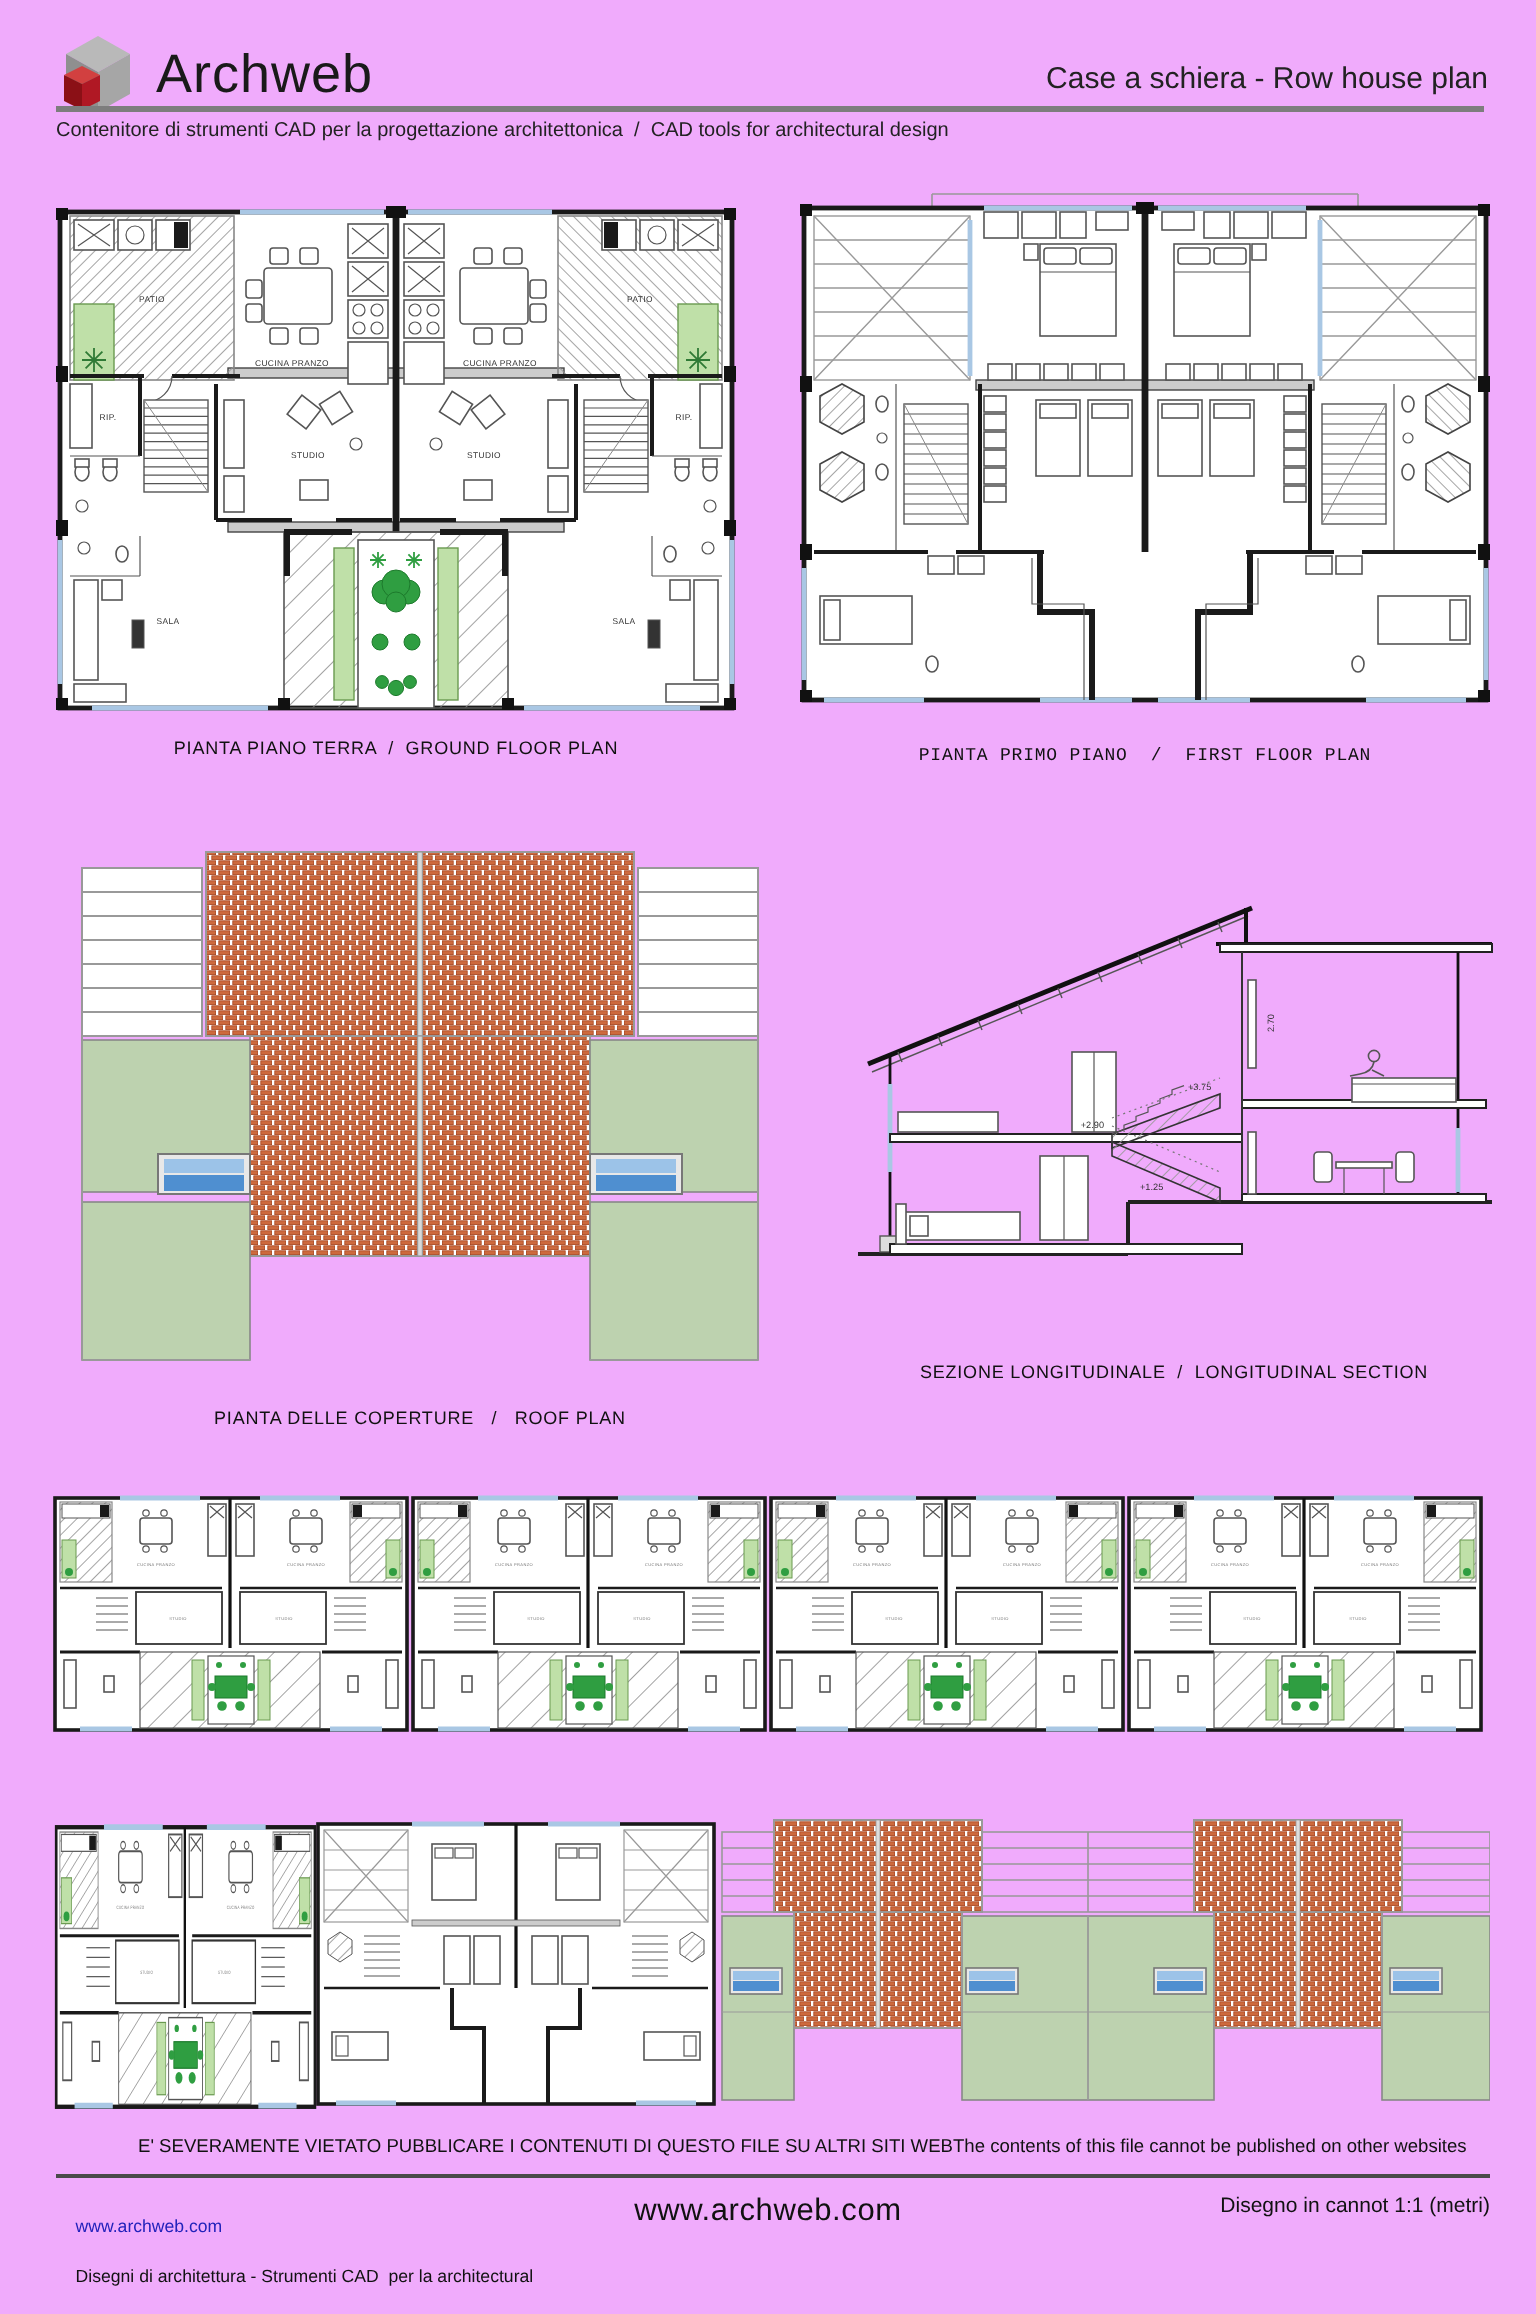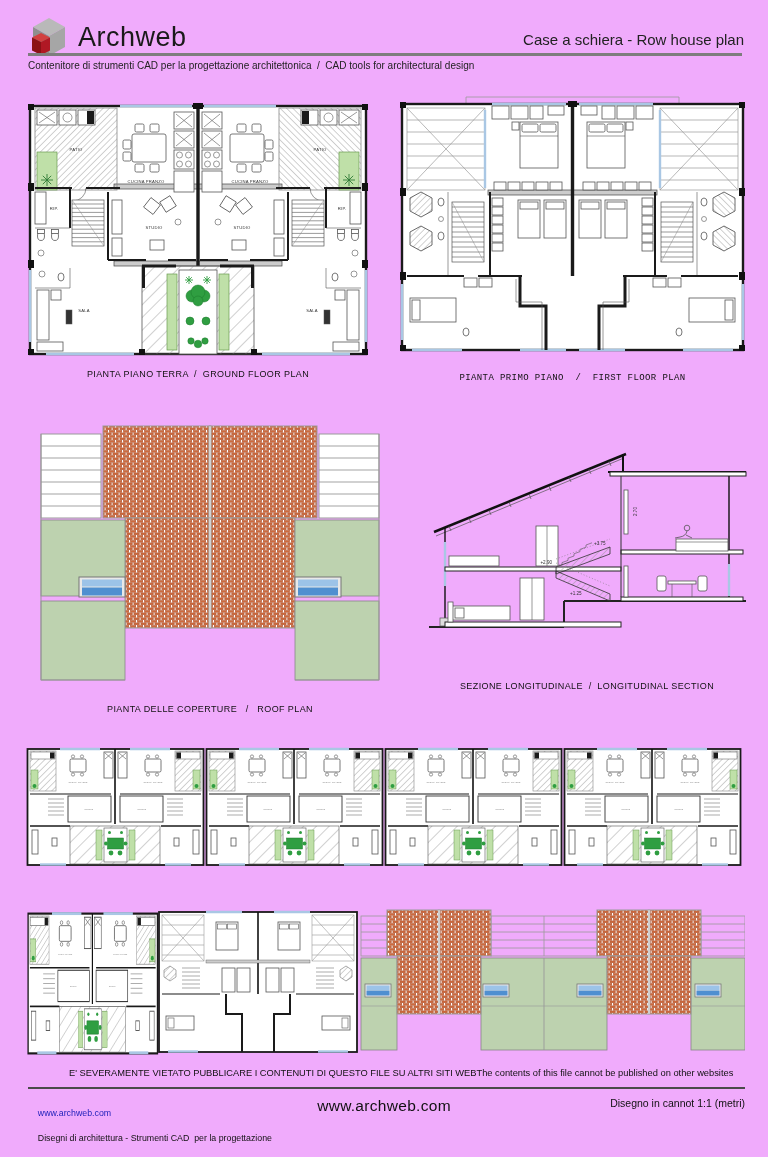--- a/index.html
+++ b/index.html
@@ -597,20 +597,20 @@
     </svg>
   </div>
 
   <div class="abs" style="left:28px;right:23px;top:1068px;display:flex;justify-content:flex-start;margin-left:41px;">
     <span class="disc">E' SEVERAMENTE VIETATO PUBBLICARE I CONTENUTI DI QUESTO FILE SU ALTRI SITI WEB</span>
     <span class="disc">The contents of this file cannot be published on other websites</span>
   </div>
   <div class="abs rule2" style="left:28px;top:1087px;width:717px;"></div>
   <div class="abs credits" style="left:28px;top:1094px;">
     <span class="lnk">www.archweb.com</span><br>
-    <span>Disegni di architettura - Strumenti CAD  per la progettazione</span><br>
+    <span>Disegni di architettura - Strumenti CAD  per la architectural</span><br>
     <br>
     
   </div>
   <div class="abs sitebig" style="left:0;width:100%;top:1097px;">www.archweb.com</div>
   <div class="abs scalenote" style="right:23px;top:1097px;">Disegno in cannot 1:1 (metri)</div>
 
 </div>
 
 </body></html>

